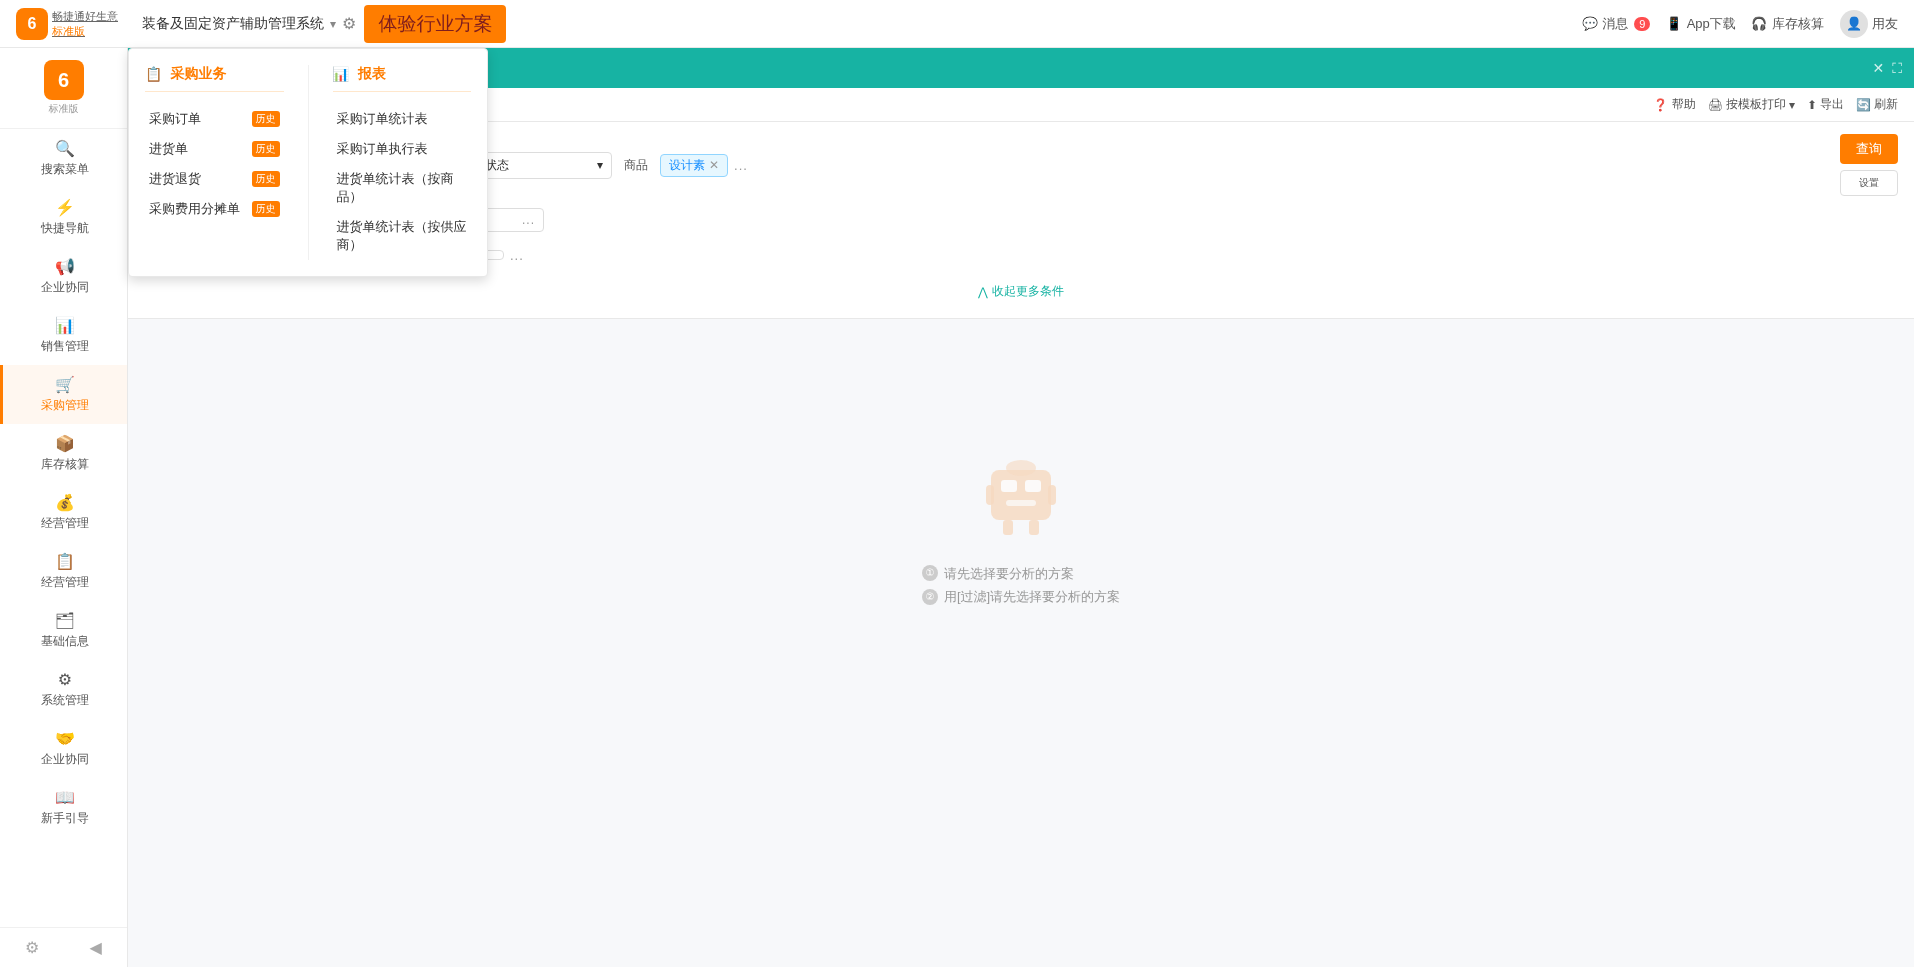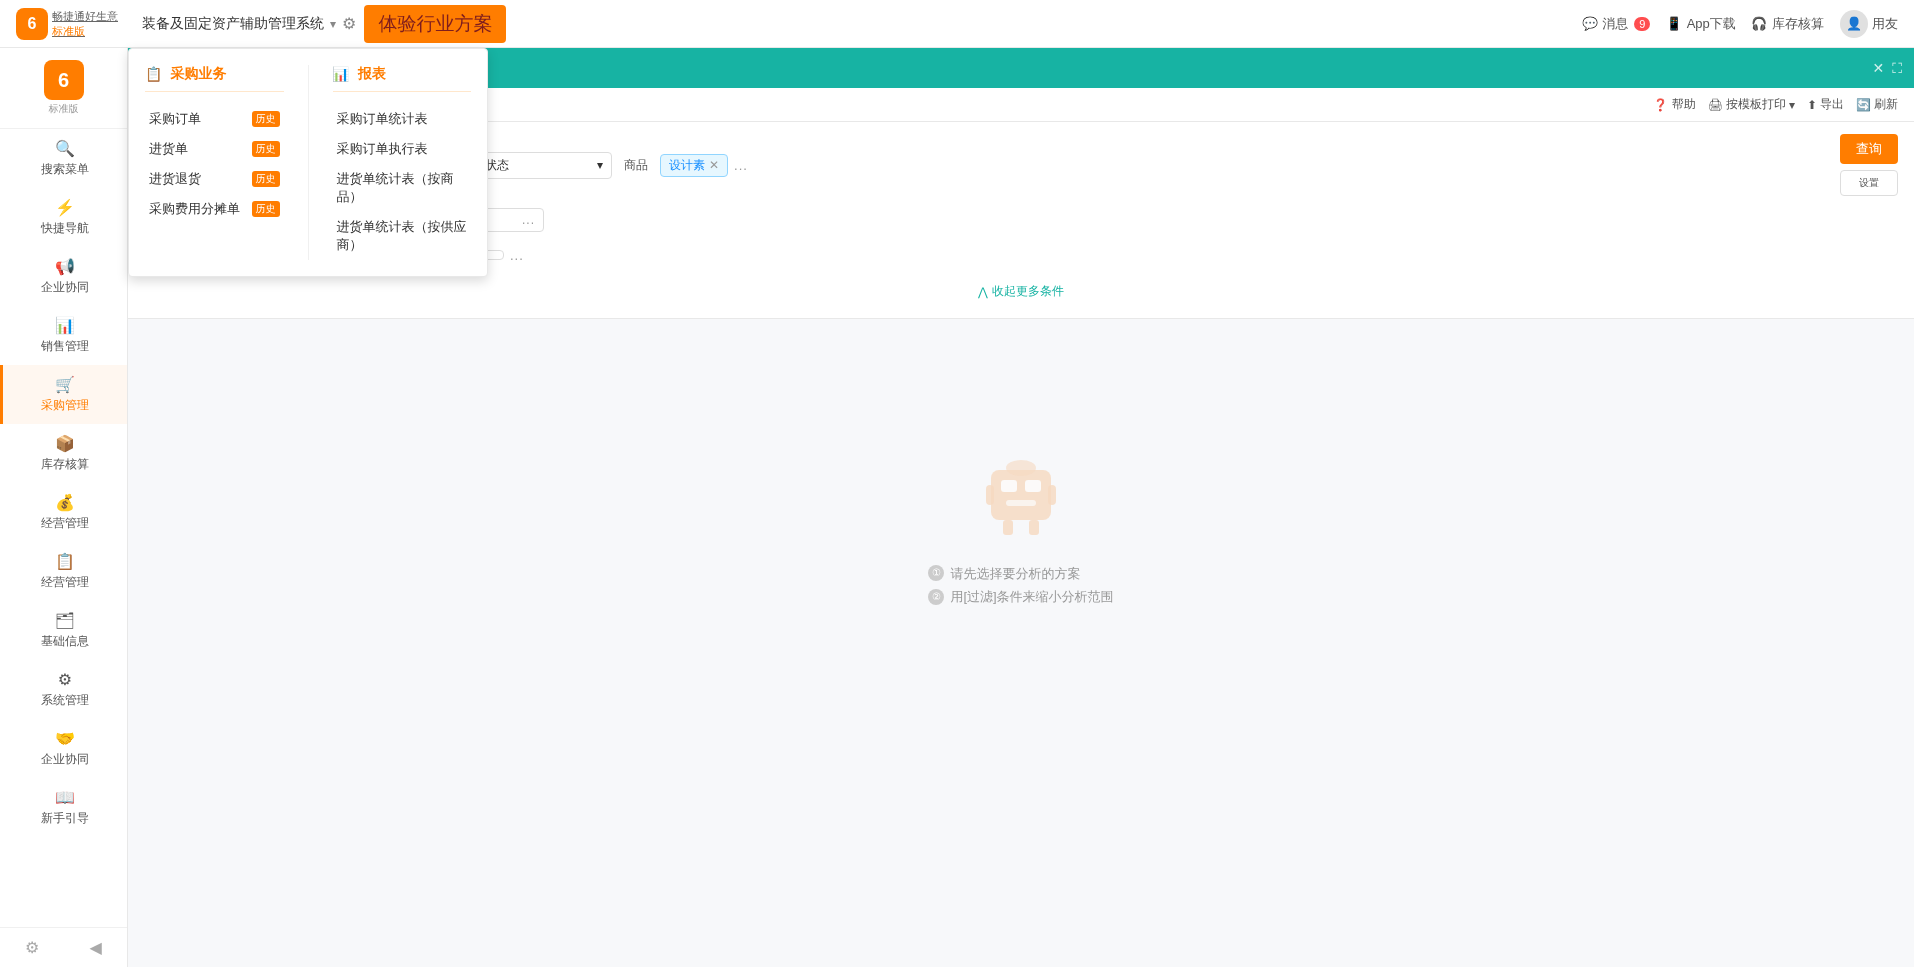--- a/index.html
+++ b/index.html
@@ -304,21 +304,21 @@
             <rect x="68" y="90" width="10" height="15" rx="3" fill="#f5c49a" opacity="0.8"></rect>
             <ellipse cx="60" cy="38" rx="15" ry="8" fill="#f5c49a" opacity="0.6"></ellipse>
           </svg>
           <div class="empty-text">
             <div class="step">
               <div class="step-num">①</div>
               <span>请先选择要分析的方案</span>
             </div>
             <div class="step">
               <div class="step-num">②</div>
-              <span>用[过滤]条件来缩小分析范围</span>
+              <span>用[过滤]请先选择要分析的方案</span>
             </div>
           </div>
         </div>
 
       </div>
     </div>
   </div>
 
   <div class="dropdown-menu">
 

